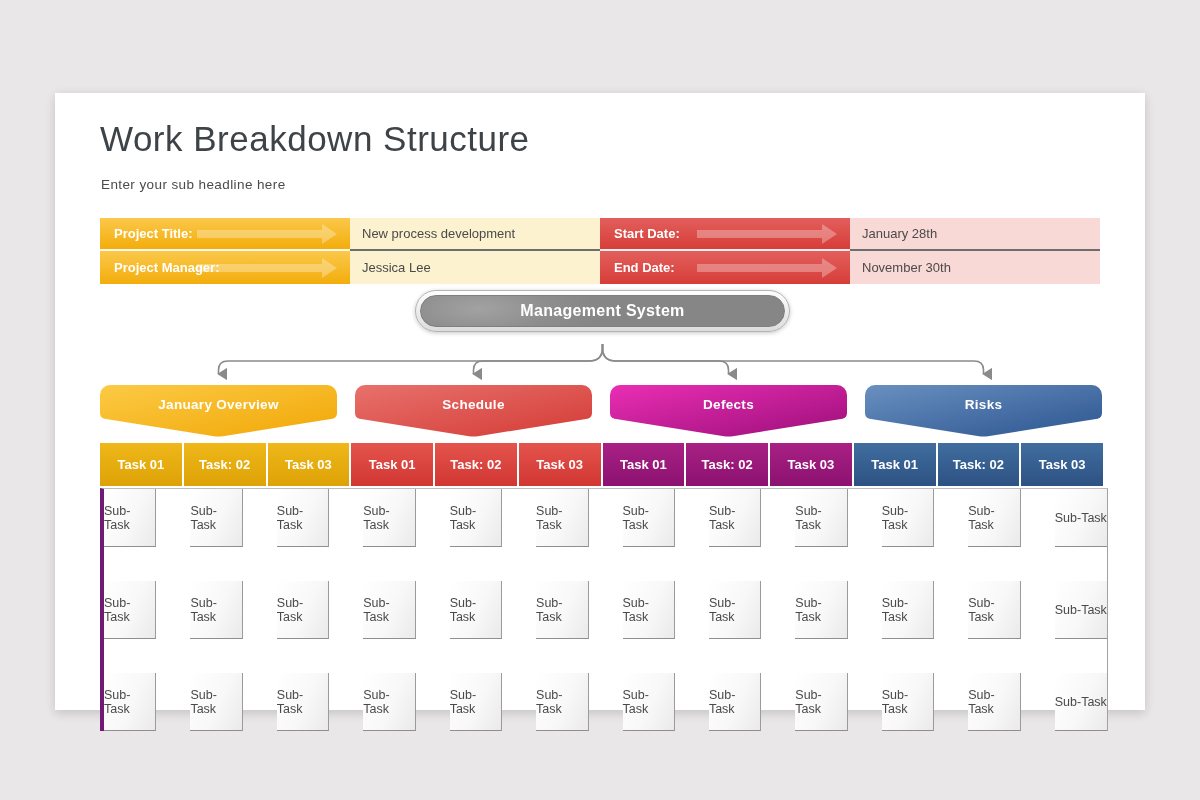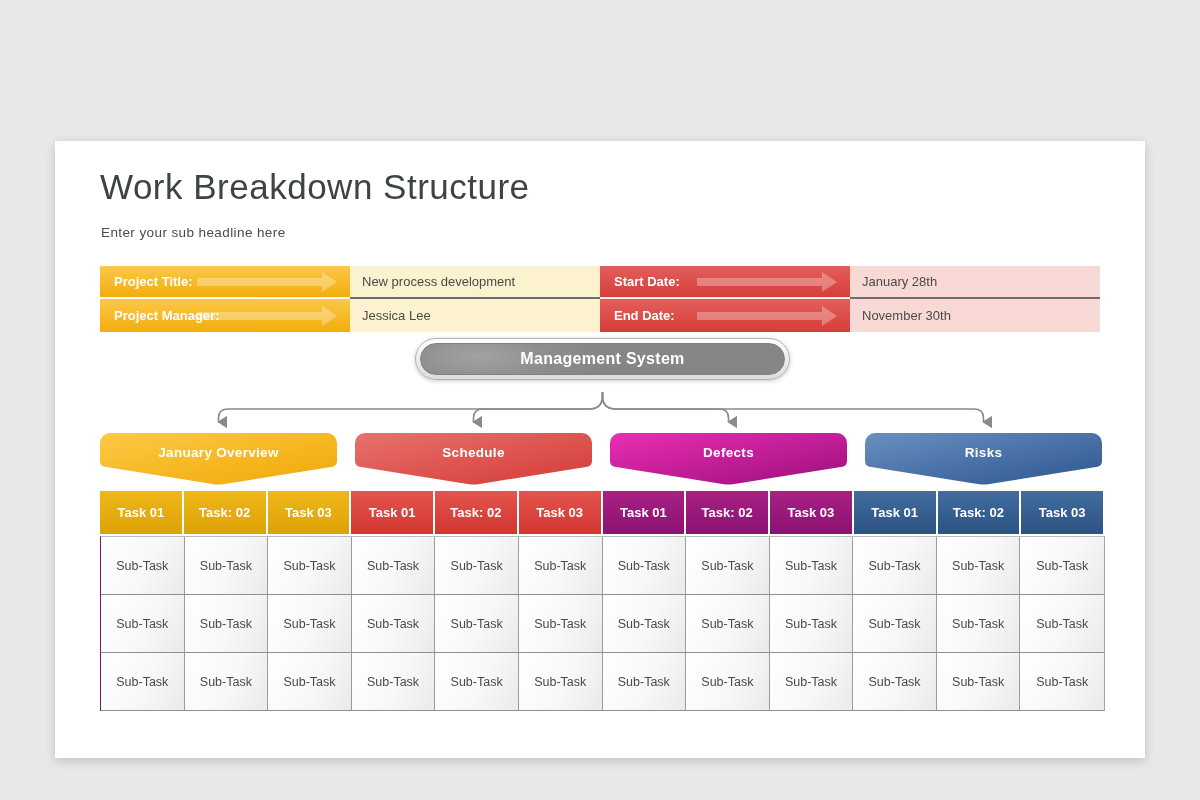--- a/index.html
+++ b/index.html
@@ -1,18 +1,18 @@
 <!DOCTYPE html>
 <html><head>
 <meta charset="utf-8">
 <style>
   html,body{margin:0;padding:0;width:1200px;height:800px;background:#e9e7e8;
     font-family:"Liberation Sans","DejaVu Sans",sans-serif;overflow:hidden;}
   .slide{position:absolute;left:55px;top:93px;width:1090px;height:617px;background:#ffffff;
-    box-shadow:0 3px 10px rgba(0,0,0,.16);margin-top:48px;}
+    box-shadow:0 3px 10px rgba(0,0,0,.16);}
   .title{position:absolute;left:45px;top:26px;font-size:35px;font-weight:500;color:#3e4347;letter-spacing:.5px;}
   .subtitle{position:absolute;left:46px;top:84px;font-size:13.5px;color:#4b4b4b;letter-spacing:.4px;}
 
   
   .infobar{position:absolute;left:45px;top:125px;width:1000px;display:grid;
     grid-template-columns:250px 250px 250px 250px;grid-template-rows:33px 33px;}
   .ib{box-sizing:border-box;display:flex;align-items:center;font-size:13px;position:relative;}
   .ib-label{color:#fff;font-weight:bold;padding-left:14px;}
   .ib-label.yellow{background:linear-gradient(180deg,#fbc84a 0%,#f3ad0c 100%);}
   .ib-label.red{background:linear-gradient(180deg,#e25f5c 0%,#d73d39 100%);}
@@ -47,21 +47,21 @@
   
   .thead{position:absolute;left:45px;top:350px;width:1003px;height:43px;display:grid;
     grid-template-columns:repeat(12,1fr);gap:2px;}
   .th{display:flex;align-items:center;justify-content:center;color:#fff;font-size:13px;font-weight:bold;}
   .th.g0{background:linear-gradient(180deg,#efb71a 0%,#dda206 100%);}
   .th.g1{background:linear-gradient(180deg,#e4544d 0%,#d13632 100%);}
   .th.g2{background:linear-gradient(180deg,#a82184 0%,#8c1170 100%);}
   .th.g3{background:linear-gradient(180deg,#406d9f 0%,#2d5283 100%);}
   .tbody{position:absolute;left:45px;top:395px;width:1003px;display:grid;
     grid-template-columns:repeat(12,1fr);grid-auto-rows:58px;
-    border-left:1px solid #701a75;border-top:1px solid #bcbcbc;border-right:1px solid #a2a2a2;}
+    border-left:4px solid #701a75;border-top:1px solid #bcbcbc;border-right:1px solid #a2a2a2;gap:34px;}
   .td{box-sizing:border-box;border-right:1px solid #9b9b9b;border-bottom:1px solid #8f8f8f;
     background:linear-gradient(115deg,#ffffff 0%,#f8f8f8 55%,#eaeaea 100%);
     display:flex;align-items:center;justify-content:center;font-size:12.5px;color:#4a4a4a;}
   .td:nth-child(12n){border-right:none;}
 </style>
 </head>
 <body>
 
 <div class="slide">
 

